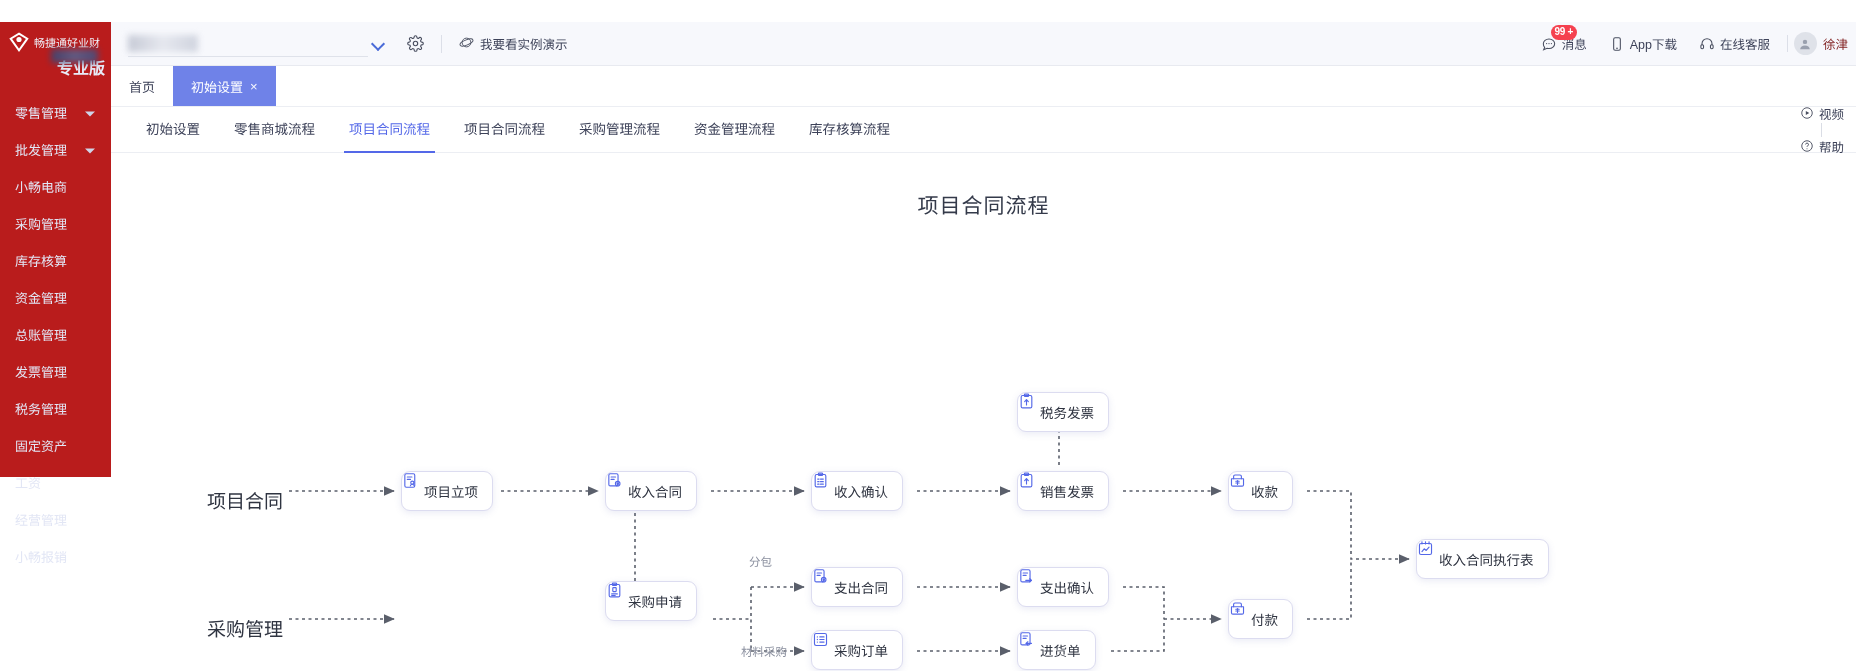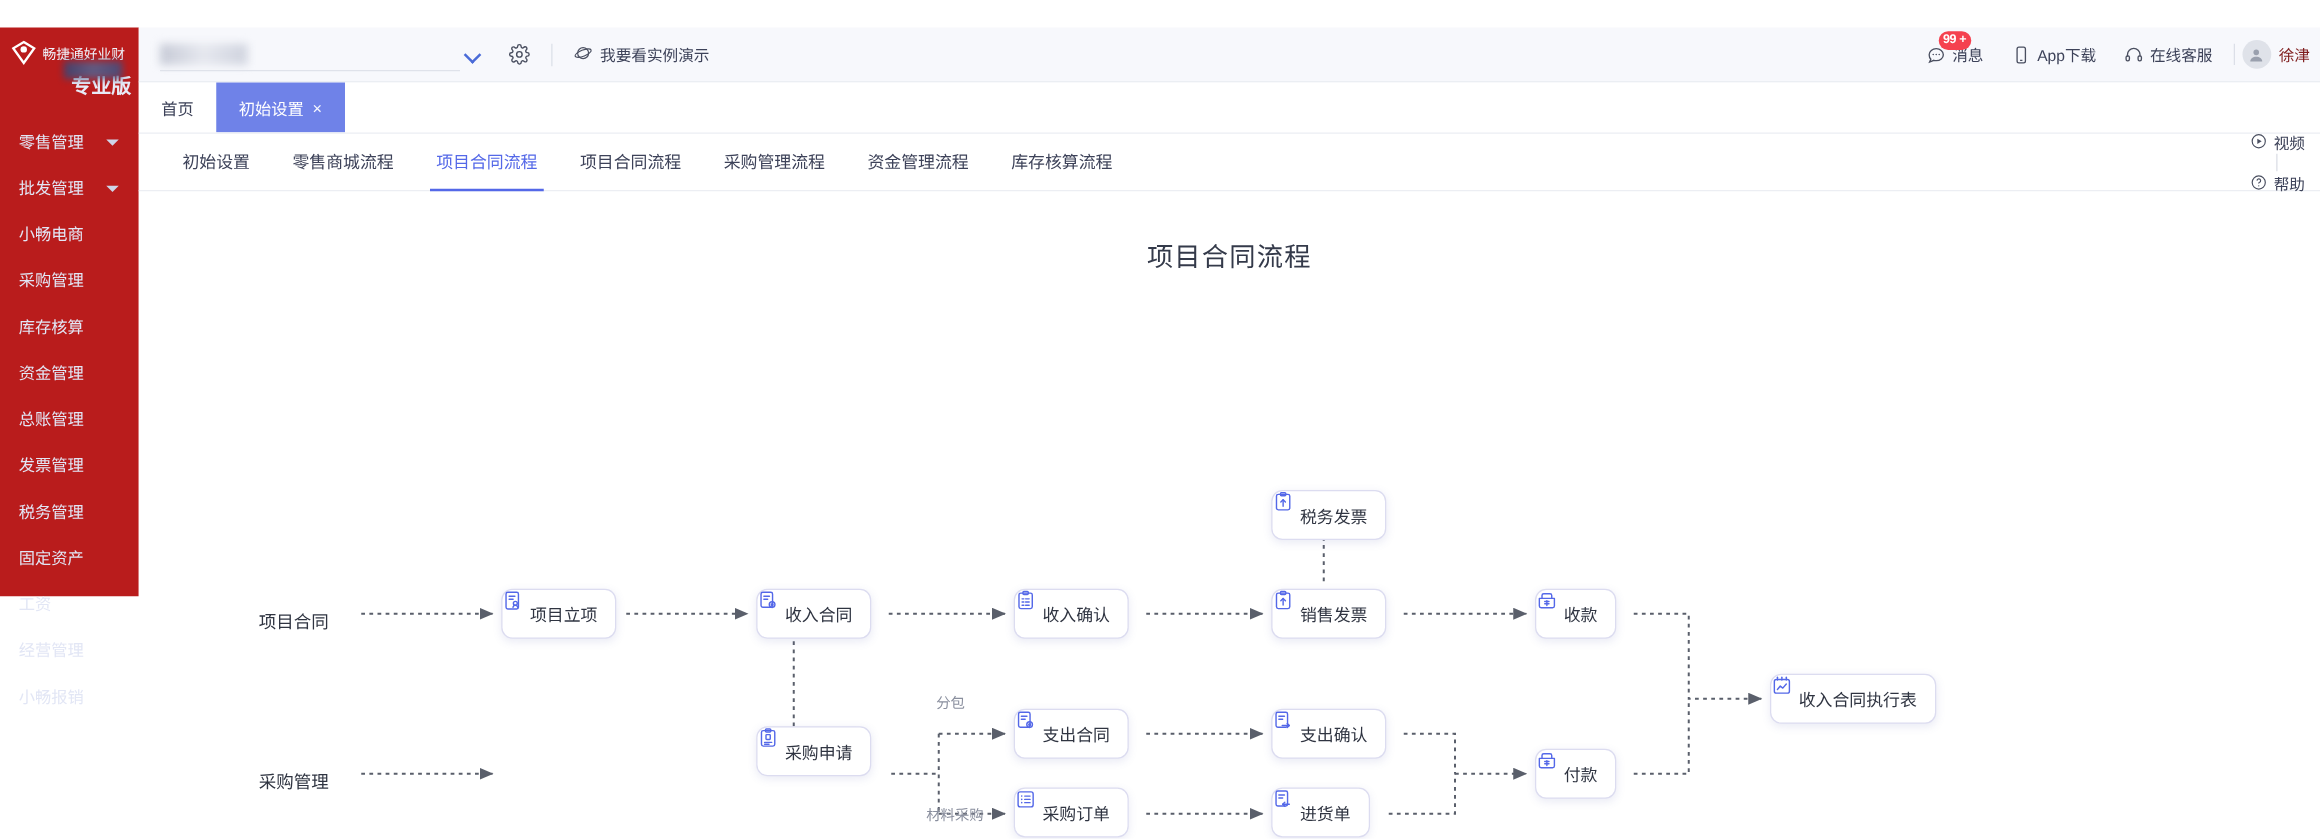--- a/index.html
+++ b/index.html
@@ -140,21 +140,21 @@
 
   .node {
     position:absolute; height:40px; background:#fff;
     border:1px solid #dcdcf0; border-radius:9px;
     box-shadow:0 2px 7px rgba(95,103,180,.13);
     display:flex; align-items:center; gap:8px; padding:0 14px;
     font-size:13.5px; color:#2f3441; white-space:nowrap; cursor:pointer;
   }
   .node .nicon { width:17px;height:17px; flex:0 0 17px; display:block; }
   .rowlabel {
-    position:absolute; font-size:14px; color:#2f3441; white-space:nowrap;
+    position:absolute; font-size:19px; color:#2f3441; white-space:nowrap;
   }
   .edgelabel {
     position:absolute; font-size:11.5px; color:#8a8f9e; white-space:nowrap;
   }
 </style>
 </head>
 <body>
 
 <div id="app">
 

